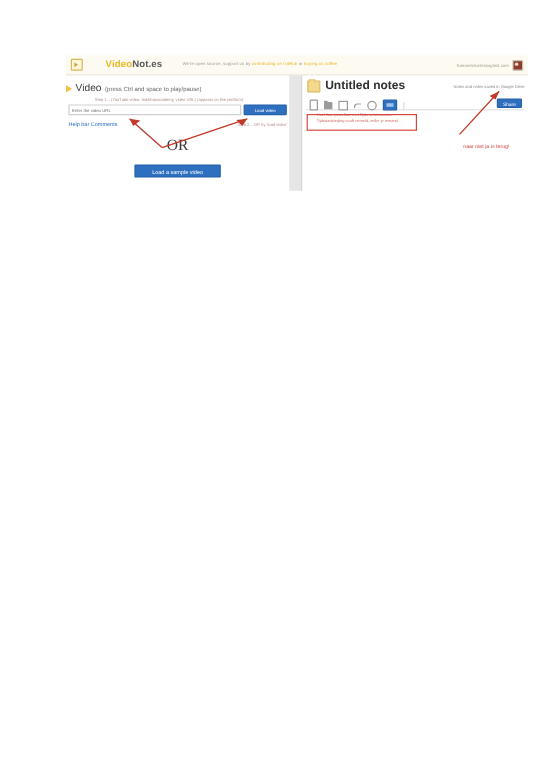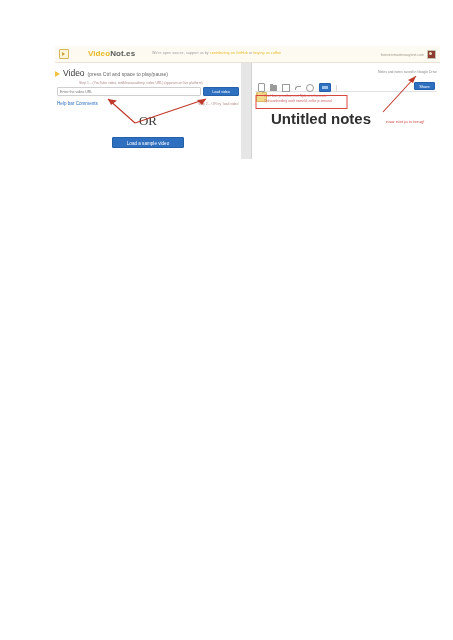--- a/index.html
+++ b/index.html
@@ -265,25 +265,24 @@
     content: "";
     position: absolute;
     left: 0; top: -2px;
     width: 4px; height: 2px;
     background: #f2d98c;
     border: 1px solid #d9bc63;
     border-bottom: none;
     border-radius: 1px 1px 0 0;
   }
   .notes-title {
-    font-size: 15px;
+    font-size: 10px;
     color: #2f2f2f;
     font-weight: bold;
     white-space: nowrap;
-    margin-top: 44px;
   }
   .autosave {
     position: absolute;
     right: 3px; top: 7px;
     font-size: 3.4px;
     color: #8a8a8a;
     white-space: nowrap;
   }
 
   .toolbar {

